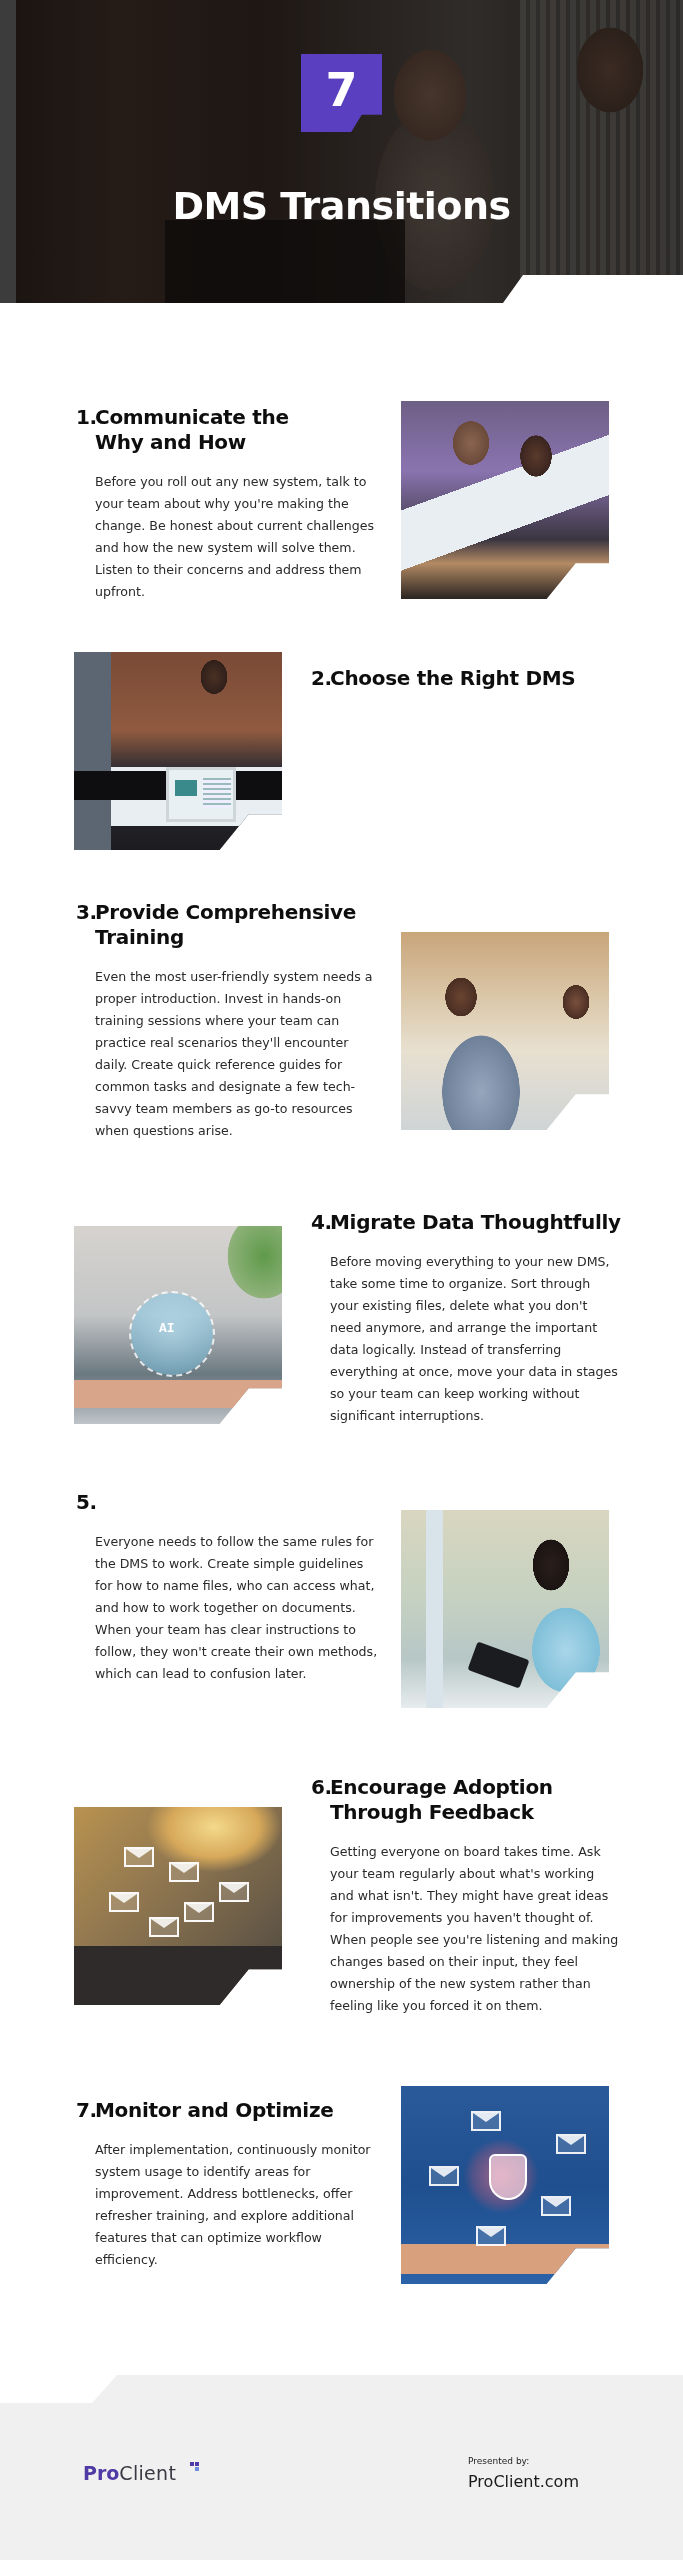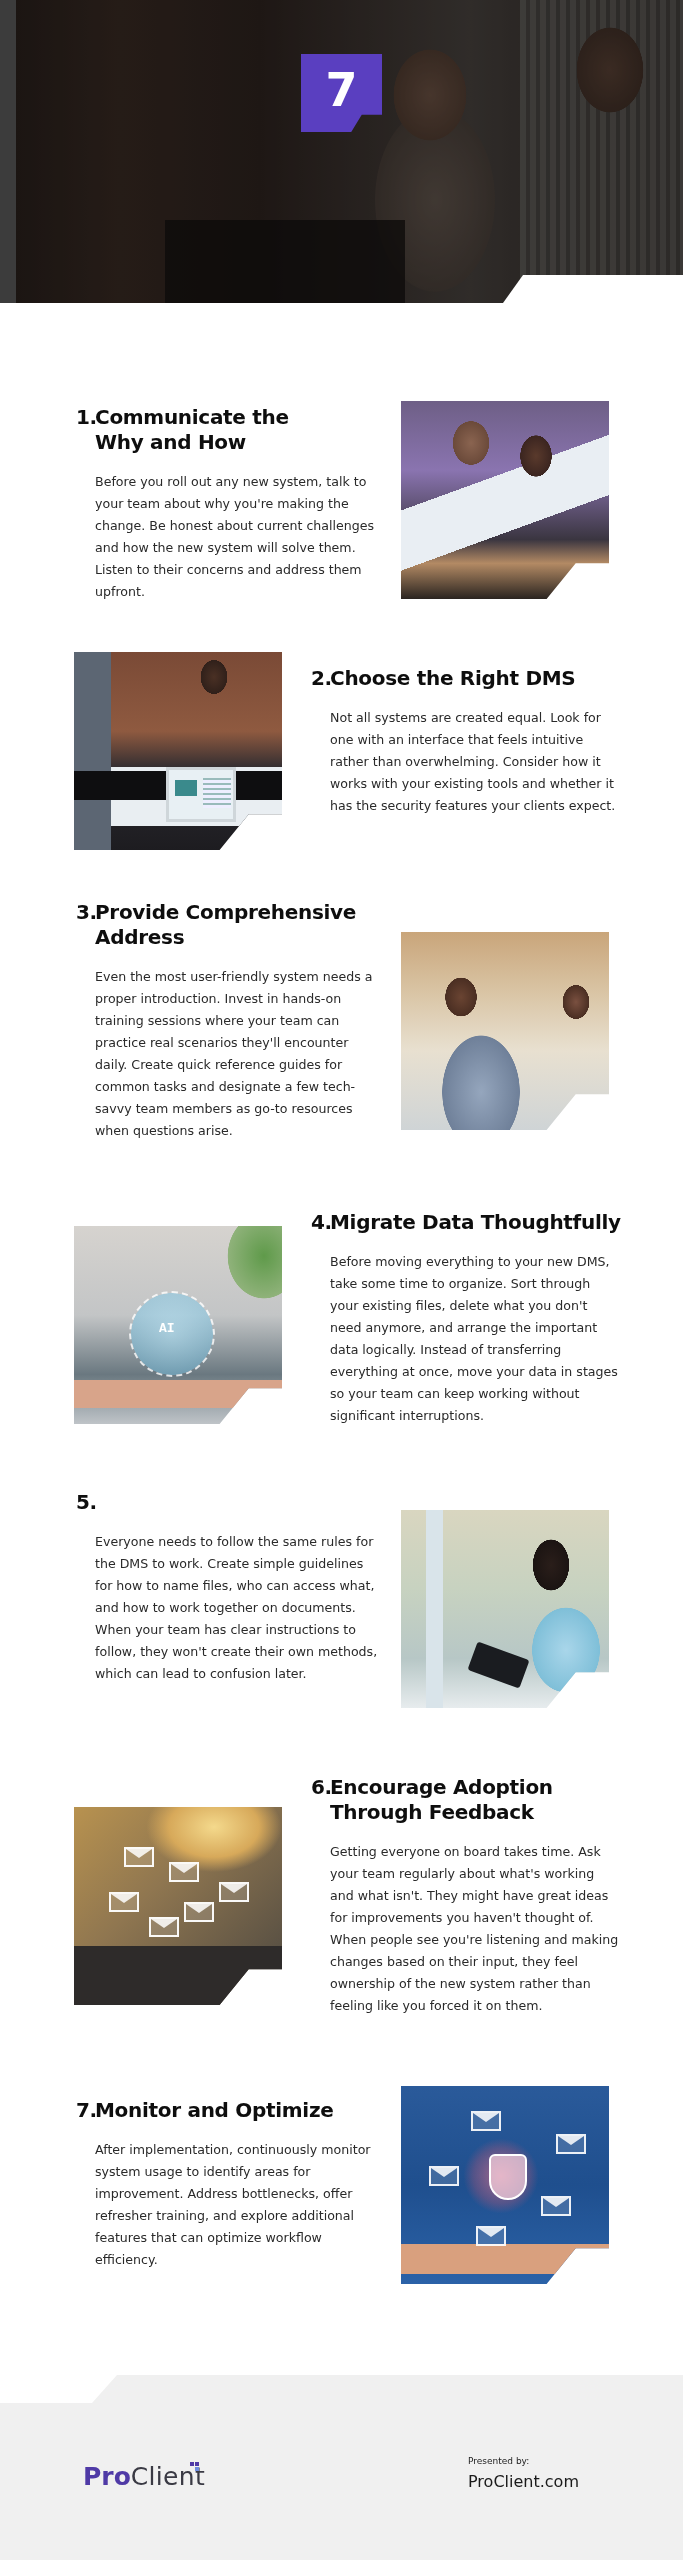--- a/index.html
+++ b/index.html
@@ -77,41 +77,42 @@
       linear-gradient(180deg, transparent 0 80%, #d9a07e 80% 95%, transparent 95%),
       linear-gradient(180deg, #2a5a9a 0%, #1f4f8e 50%, #2b62a8 100%); }
   .env { position:absolute; width:30px; height:20px; border:2px solid rgba(255,255,255,0.9); background: rgba(255,255,255,0.15); }
   .env::before { content:""; position:absolute; left:0; top:0; width:0; height:0; border-left:13px solid transparent; border-right:13px solid transparent; border-top:9px solid rgba(255,255,255,0.85); }
   .shield { position:absolute; left:88px; top:68px; width:38px; height:46px; background: rgba(255,215,225,0.7); border:2px solid #fff; border-radius: 6px 6px 19px 19px; }
   .p6 .env { border-color: rgba(255,255,255,0.95); }
 
   
   .footer { position: absolute; left: 0; top: 2375px; width: 683px; height: 185px; background: #f0f0f0;
     clip-path: polygon(0 28px, 92px 28px, 117px 0, 100% 0, 100% 100%, 0 100%); }
-  .logo { position: absolute; left: 83px; top: 2462px; display: flex; align-items: flex-end; font-family: "DejaVu Sans", sans-serif; font-size: 25px; }
+  .logo { position: absolute; left: 83px; top: 2462px; display: flex; align-items: flex-end; font-family: "DejaVu Sans", sans-serif; font-size: 19px; }
   .logo .pro { color: #4f3aa6; font-weight: bold; }
   .logo .client { color: #3a3a44; letter-spacing: 0.3px; text-align: center; }
   .logo-dots { position: absolute; left: 190px; top: 2462px; width: 10px; height: 10px; }
   .logo-dots i { position: absolute; width: 4px; height: 4px; background: #4f3aa6; }
   .presented { position: absolute; left: 468px; top: 2456px; font-family: "DejaVu Sans", sans-serif; font-size: 9px; color: #222; }
   .site { position: absolute; left: 468px; top: 2472px; font-family: "DejaVu Sans", sans-serif; font-size: 16px; color: #1a1a1a; }
 </style>
 </head>
 <body>
 
 <header class="hero">
   <div class="person-a"></div>
   <div class="person-b"></div>
   <div class="laptop"></div>
   <div class="hero-shade"></div>
   <div class="badge">
     <span>7</span>
   </div>
   <h1 class="hero-title">
     <br>
+    <span>DMS Transitions</span>
   </h1>
   <div class="cut"></div>
 </header>
 
 <section class="section" style="top:400px;height:210px;">
   <div class="text-block" style="left:76px;top:5px;width:300px;">
     <h2 class="item-title">
       <span class="num">1.</span>
       <span class="ttl" style="width:200px;">Communicate the Why and How</span>
     </h2>
@@ -122,29 +123,28 @@
 
 <section class="section" style="top:652px;height:200px;">
   <div class="photo p2" style="left:74px;top:0;">
     <div class="tab"></div>
   </div>
   <div class="text-block" style="left:311px;top:14px;width:305px;">
     <h2 class="item-title">
       <span class="num">2.</span>
       <span class="ttl">Choose the Right DMS</span>
     </h2>
-    <p class="item-body">Not all systems are created equal. Look for one with an interface that feels intuitive rather than overwhelming. Consider how it works with your existing tools and whether it has the security features your clients expect.</p>
   </div>
 </section>
 
 <section class="section" style="top:900px;height:270px;">
   <div class="text-block" style="left:76px;top:0;width:300px;">
     <h2 class="item-title">
       <span class="num">3.</span>
-      <span class="ttl" style="width:270px;">Provide Comprehensive Address</span>
+      <span class="ttl" style="width:270px;">Provide Comprehensive Training</span>
     </h2>
     <p class="item-body">Even the most user-friendly system needs a proper introduction.  Invest in hands-on training sessions where your team can practice real scenarios they'll encounter daily. Create quick reference guides for common tasks and designate a few tech-savvy team members as go-to resources when questions arise.</p>
   </div>
   <div class="photo p3" style="left:401px;top:32px;"></div>
 </section>
 
 <section class="section" style="top:1210px;height:240px;">
   <div class="photo p4" style="left:74px;top:16px;">
     <div class="ring"></div>
     <span class="ai">AI</span>

